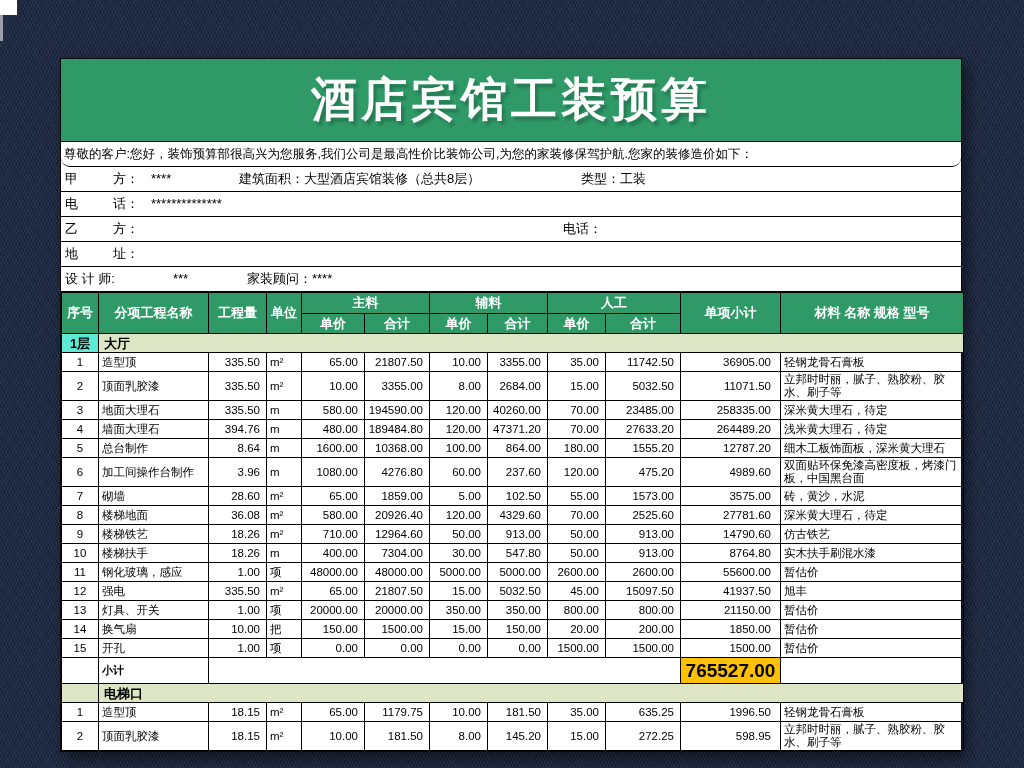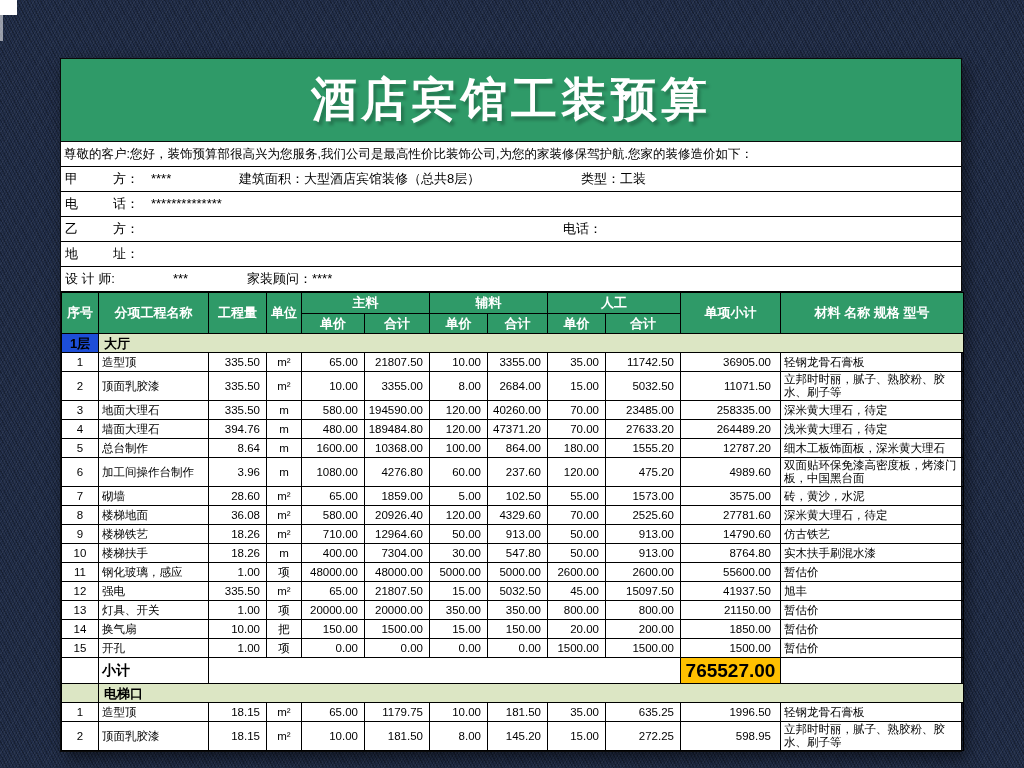--- a/index.html
+++ b/index.html
@@ -20,49 +20,49 @@
     border:1px solid #0a0a0a;box-sizing:border-box;
     box-shadow:5px 7px 14px rgba(0,0,0,0.5);
   }
   .banner{height:82px;background:#2F9A68;display:flex;align-items:center;justify-content:center;border-bottom:1px solid #0a0a0a;}
   .banner h1{
     margin:17px;color:#ffffff;font-size:46px;font-weight:900;letter-spacing:4px;
     text-shadow:3px 4px 3px rgba(0,0,0,0.22);white-space:nowrap;
   }
   .greeting{
     height:24px;line-height:24px;font-size:12.5px;color:#000;
-    border-bottom:1px solid #000;padding-left:3px;white-space:nowrap;overflow:hidden;
+    border-bottom:1px solid #000;padding-left:3px;white-space:nowrap;overflow:hidden;border-radius:9px;
   }
   .info-row{position:relative;height:24px;line-height:24px;font-size:13px;color:#000;border-bottom:1px solid #000;}
   .info-row span{position:absolute;white-space:pre;top:0;}
   .px4{left:4px;}  .px52{left:52px;}  .px90{left:90px;}
   .px178{left:178px;} .px520{left:520px;} .px502{left:502px;}
   .px112{left:112px;} .px186{left:186px;}
 
   table.budget{border-collapse:collapse;width:902px;table-layout:fixed;color:#000;}
   table.budget th, table.budget td{border:1px solid #000;box-sizing:border-box;overflow:hidden;}
   thead th{
     background:#2F9A68;color:#ffffff;font-weight:bold;text-align:center;
     font-size:13px;height:21px;padding:0 1px;
   }
   thead tr.subhead th{height:20px;}
   tbody td{font-size:11.5px;height:19px;line-height:13px;padding:1px 3px;vertical-align:middle;word-break:break-all;}
   tr.section-row td{background:#DCE6C4;font-weight:bold;font-size:13px;height:19px;}
   td.floor-tag{background:#ffffff;text-align:center;}
-  td.floor-tag.yellow{background:#1d4ed8;}
+  td.floor-tag.yellow{background:#5eead4;}
   td.section-title{text-align:left;padding-left:5px;}
   td.c-index{text-align:center;}
-  td.c-unit{text-align:center;}
+  td.c-unit{}
   td.c-project-name{text-align:left;}
   td.c-material-spec{text-align:left;line-height:13px;}
   td.c-quantity, td.c-main-price, td.c-main-total, td.c-aux-price,
   td.c-aux-total, td.c-labor-price, td.c-labor-total{text-align:right;padding-right:6px;}
   td.c-item-subtotal{text-align:right;padding-right:9px;}
   tr.subtotal-row td{height:26px;}
-  td.subtotal-label{font-weight:bold;text-align:left;font-size:14px;}
+  td.subtotal-label{font-weight:bold;text-align:left;font-size:11px;}
   td.subtotal-value{background:#FFC000;font-weight:bold;text-align:center;font-size:19px;}
 </style>
 </head>
 <body>
 
 <div class="corner-artifact"></div>
 
 <div class="sheet">
 
   <div class="banner">

